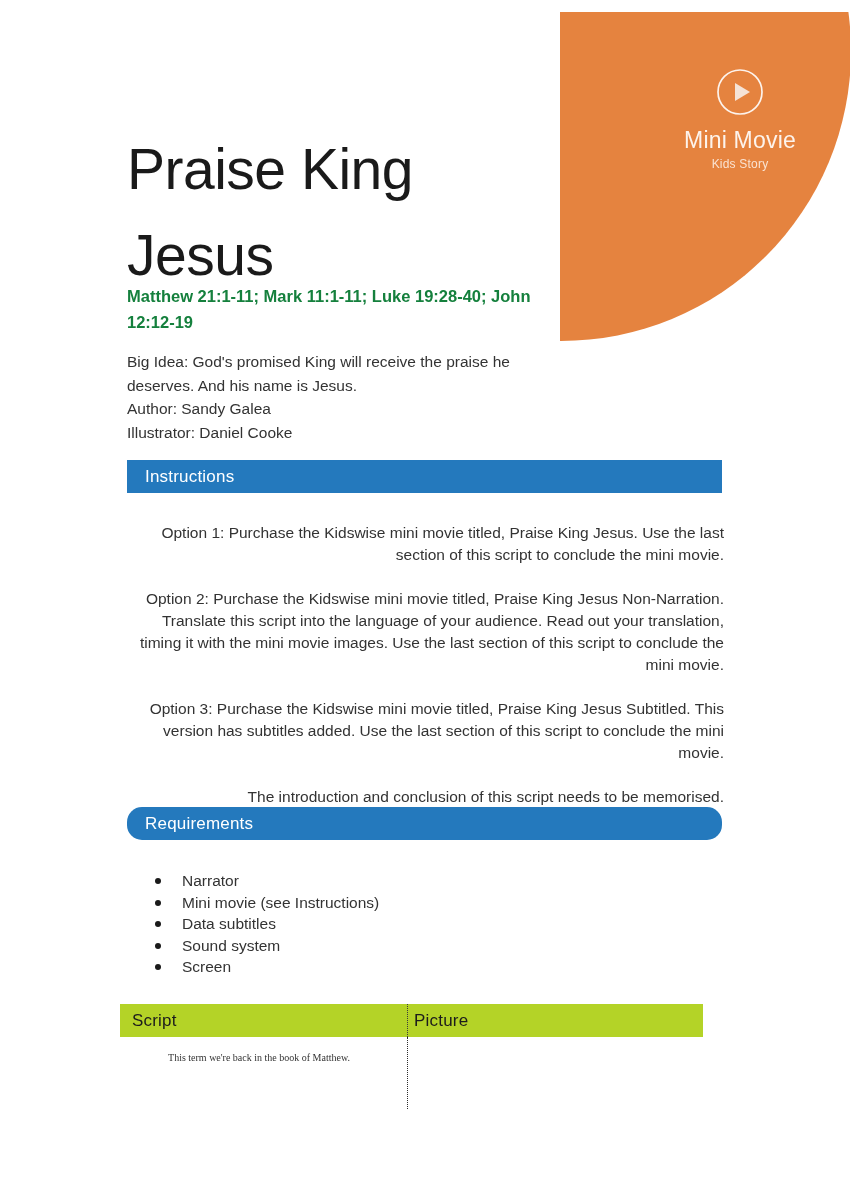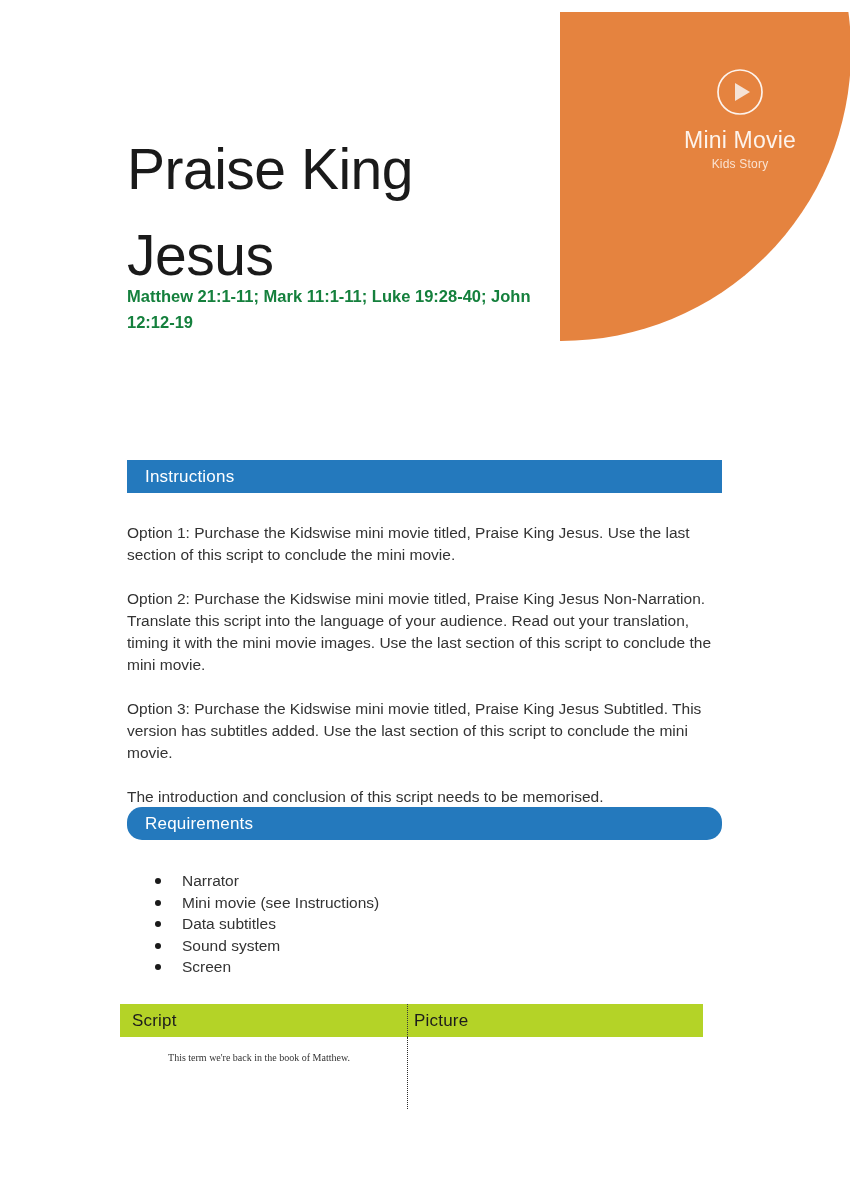--- a/index.html
+++ b/index.html
@@ -135,20 +135,21 @@
 
   
   .instructions {
     position: absolute;
     top: 522px;
     left: 127px;
     width: 597px;
     font-size: 15.5px;
     line-height: 22px;
     color: #333333;
+    text-align: right;
   }
   .instructions p {
     margin: 0 0 22px 0;
   }
   .instructions p:last-child {
     margin-bottom: 0;
   }
 
   
   .req-list {
@@ -254,20 +255,25 @@
       </span>
       <div class="badge-title">Mini Movie</div>
       <div class="badge-sub">Kids Story</div>
     </div>
   </div>
 
   <h1 class="doc-title">Praise King Jesus</h1>
 
   <div class="reference">Matthew 21:1-11; Mark 11:1-11; Luke 19:28-40; John 12:12-19</div>
 
+  <div class="meta">
+    <div>Big Idea: God's promised King will receive the praise he deserves. And his name is Jesus.</div>
+    <div>Author: Sandy Galea</div>
+    <div>Illustrator: Daniel Cooke</div>
+  </div>
 
   <div class="section-bar" id="bar-instructions">Instructions</div>
 
   <div class="instructions">
     <p>Option 1: Purchase the Kidswise mini movie titled, Praise King Jesus. Use the last section of this script to conclude the mini movie.</p>
     <p>Option 2: Purchase the Kidswise mini movie titled, Praise King Jesus Non-Narration. Translate this script into the language of your audience. Read out your translation, timing it with the mini movie images. Use the last section of this script to conclude the mini movie.</p>
     <p>Option 3: Purchase the Kidswise mini movie titled, Praise King Jesus Subtitled. This version has subtitles added. Use the last section of this script to conclude the mini movie.</p>
     <p>The introduction and conclusion of this script needs to be memorised.</p>
   </div>
 

